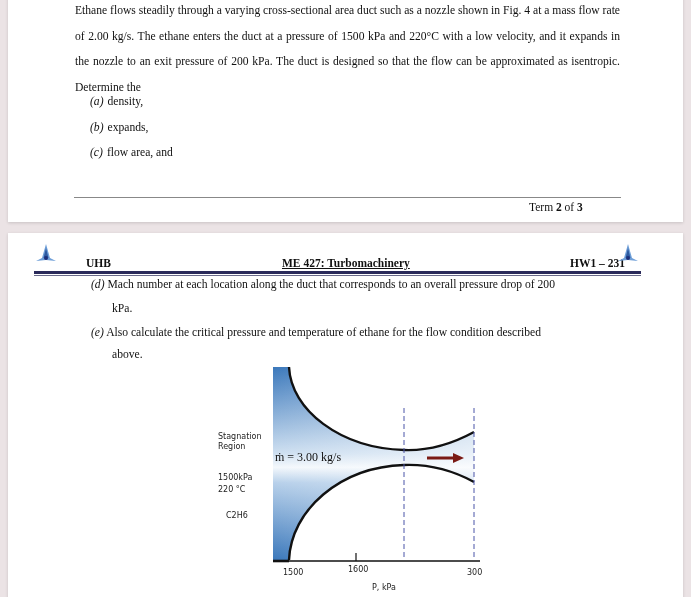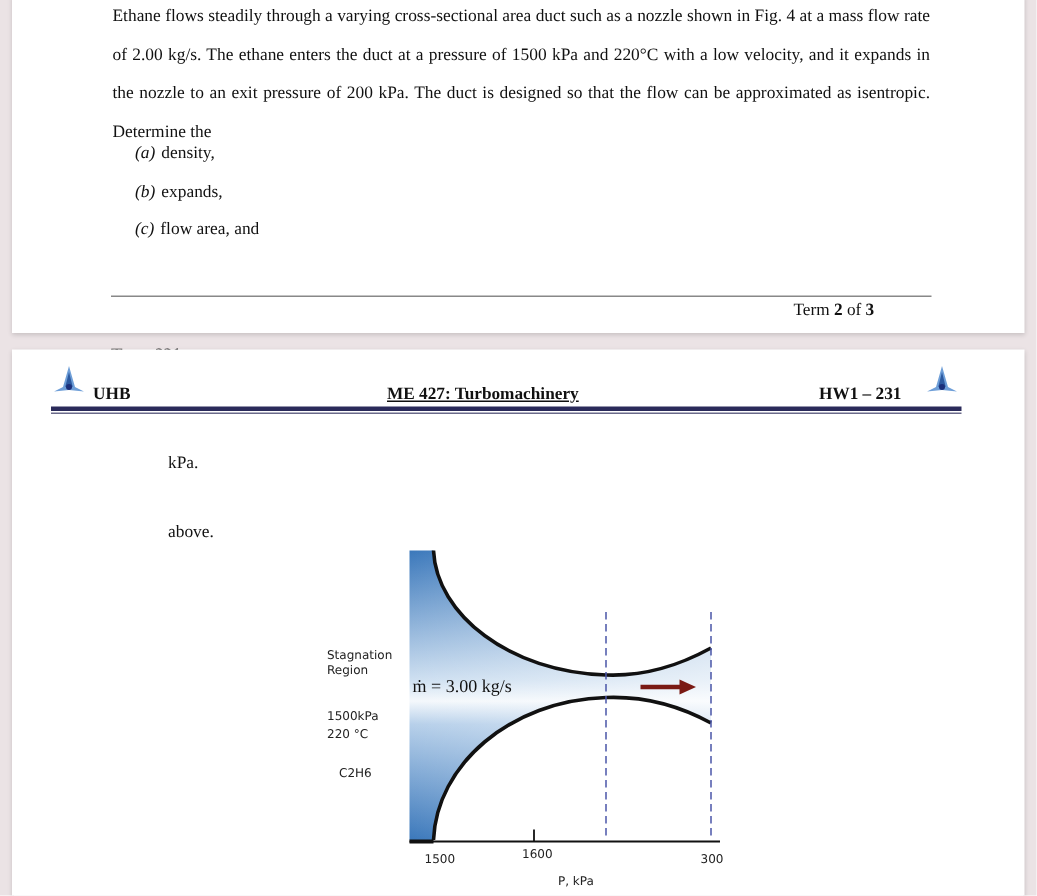--- a/index.html
+++ b/index.html
@@ -20,21 +20,21 @@
     position: absolute; left: 67px; width: 545px;
     font-size: 11.6px; line-height: 25.6px; text-align: justify;
   }
   .item { position: absolute; font-size: 11.6px; }
   .item i { margin-right: 4px; }
   .footer-rule { position: absolute; left: 66px; width: 547px; top: 201px; height: 1px; background: #888; }
   .footer-left { position: absolute; left: 66px; top: 205px; font-weight: bold; font-size: 11.5px; margin-top: 30px; }
   .footer-right { position: absolute; left: 521px; top: 205px; font-size: 11.5px; }
   .footer-right b { font-weight: bold; }
 
-  .hdr { position: absolute; top: 24px; font-weight: bold; font-size: 11.5px; }
+  .hdr { position: absolute; top: 24px; font-weight: bold; font-size: 11.5px; margin-left: 24px; }
   .hdr-rule { position: absolute; left: 26px; width: 607px; top: 38px; height: 3px; background: #2a2a5a; }
   .hdr-rule2 { position: absolute; left: 26px; width: 607px; top: 42px; height: 1px; background: #6a6a8a; }
   .logo { position: absolute; top: 11px; width: 20px; height: 22px; }
 
   .p2text { position: absolute; font-size: 11.6px; line-height: 24px; }
   .diagram { position: absolute; left: 0; top: 0; }
   .lbl { position: absolute; font-family: "DejaVu Sans", sans-serif; font-weight: normal; font-size: 8px; color: #222; line-height: 10px; }
   .mdot { position: absolute; font-family: "Liberation Serif", serif; font-size: 12px; }
 </style>
 </head>
@@ -70,21 +70,27 @@
   <div class="hdr" style="left:250px; text-decoration: underline;">ME 427: Turbomachinery</div>
   <div class="hdr" style="left:538px;">HW1 – 231</div>
   <svg class="logo" style="left:610px;" viewBox="0 0 20 22">
     <path d="M10 0 L14 14 L20 17 L10 16 L0 17 L6 14 Z" fill="#6f9fd8"></path>
     <path d="M10 4 L12.5 14 L10 13 L7.5 14 Z" fill="#2d5aa0"></path>
     <circle cx="10" cy="14" r="2" fill="#1b2f7a"></circle>
   </svg>
   <div class="hdr-rule"></div>
   <div class="hdr-rule2"></div>
 
+  <div class="p2text" style="left:83px; top:40px; width:540px;">
+    <i>(d)</i> <span>Mach number at each location along the duct that corresponds to an overall pressure drop of 200</span>
+  </div>
   <div class="p2text" style="left:104px; top:64px;">kPa.</div>
+  <div class="p2text" style="left:83px; top:88px; width:540px;">
+    <i>(e)</i> <span>Also calculate the critical pressure and temperature of ethane for the flow condition described</span>
+  </div>
   <div class="p2text" style="left:104px; top:110px;">above.</div>
 </div>
 
 <svg class="diagram" width="691" height="597" viewBox="0 0 691 597">
   <defs>
     <linearGradient id="vgrad" x1="0" y1="0" x2="0" y2="1">
       <stop offset="0" stop-color="#3b78bb"></stop>
       <stop offset="0.45" stop-color="#cfe0f1"></stop>
       <stop offset="0.52" stop-color="#f4f8fc"></stop>
       <stop offset="0.6" stop-color="#b7d0ea"></stop>

